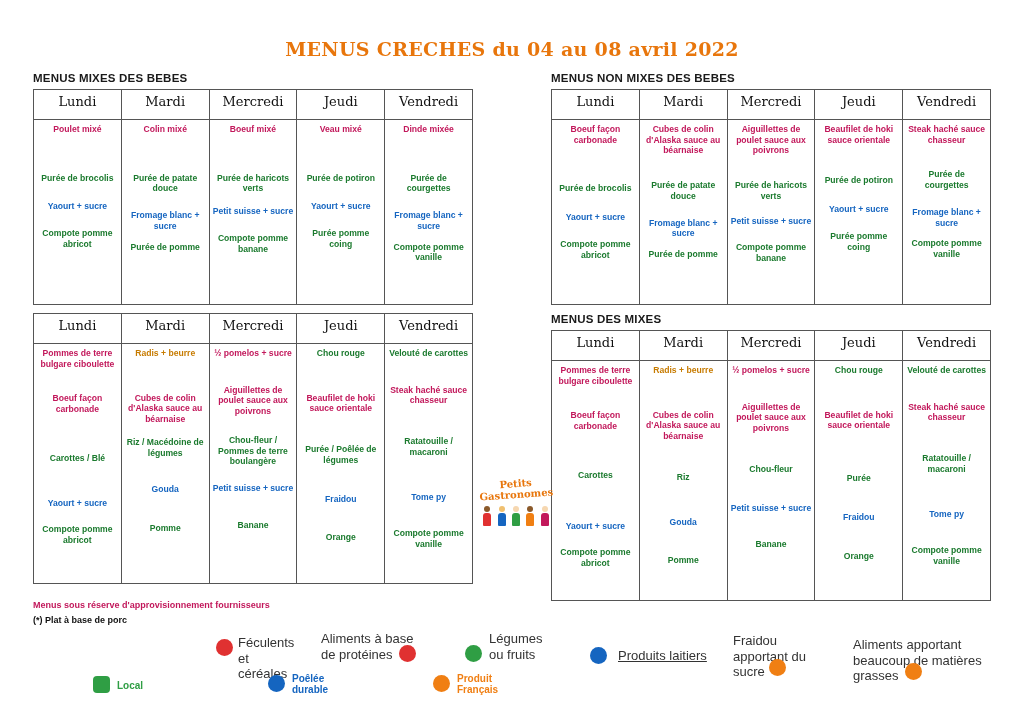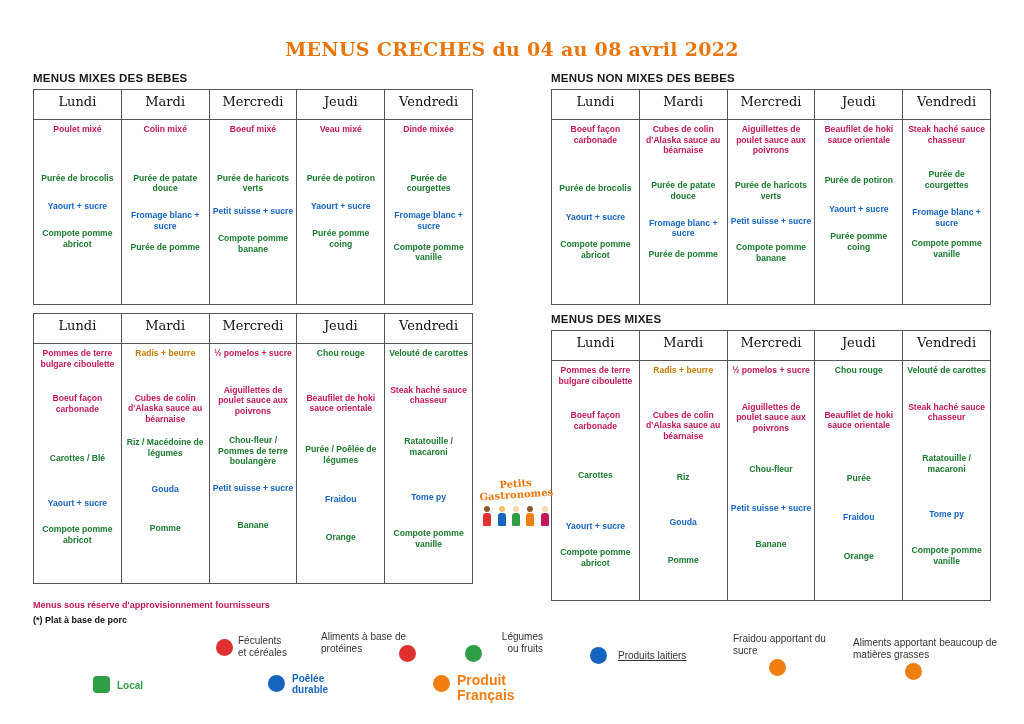--- a/index.html
+++ b/index.html
@@ -60,21 +60,21 @@
   .legend{position:absolute;left:33px;top:600px;width:960px;}
   .legend-note{
     font-size:9px;font-weight:bold;color:#c2185b;
   }
   .legend-note2{
     font-size:9px;font-weight:bold;color:#111;margin-top:5px;
   }
   .legend-items{position:relative;height:80px;}
   .leg{
     position:absolute;
-    font-size:10px;
+    font-size:13px;
     color:#333;
     line-height:1.2;
   }
   .leg .blob{
     display:block;width:17px;height:17px;border-radius:50%;
     position:absolute;
   }
   .leg .txt{display:block;}
 
   .logo{
@@ -314,21 +314,21 @@
       <div class="leg" style="left:155px;top:10px;width:100px;">
         <span class="blob" style="left:28px;top:4px;background:#e03131;"></span>
         <span class="txt" style="margin-left:50px;">Féculents et céréales</span>
       </div>
 
       <div class="leg" style="left:288px;top:6px;width:110px;">
         <span class="blob" style="left:78px;top:14px;background:#e03131;"></span>
         <span class="txt">Aliments à base de protéines</span>
       </div>
 
-      <div class="leg" style="left:420px;top:6px;width:90px;text-align:right;">
+      <div class="leg" style="left:420px;top:6px;width:90px;">
         <span class="blob" style="left:12px;top:14px;background:#2f9e44;"></span>
         <span class="txt" style="margin-left:36px;">Légumes ou fruits</span>
       </div>
 
       <div class="leg" style="left:557px;top:22px;width:130px;">
         <span class="blob" style="left:0px;top:0px;background:#1565c0;"></span>
         <span class="txt" style="margin-left:28px;line-height:17px;text-decoration:underline;">Produits laitiers</span>
       </div>
 
       <div class="leg" style="left:700px;top:8px;width:96px;">
@@ -344,21 +344,21 @@
       <div class="leg" style="left:60px;top:52px;width:80px;font-size:10px;color:#2f9e44;font-weight:bold;">
         <span class="blob" style="left:0px;top:-1px;background:#2f9e44;border-radius:4px;"></span>
         <span class="txt" style="margin-left:24px;line-height:17px;">Local</span>
       </div>
 
       <div class="leg" style="left:235px;top:48px;width:90px;font-size:10px;color:#1565c0;font-weight:bold;">
         <span class="blob" style="left:0px;top:2px;background:#1565c0;"></span>
         <span class="txt" style="margin-left:24px;line-height:1.1;">Poêlée durable</span>
       </div>
 
-      <div class="leg" style="left:400px;top:48px;width:90px;font-size:14px;color:#f07f13;font-weight:bold;">
+      <div class="leg" style="left:400px;top:48px;width:90px;font-size:10px;color:#f07f13;font-weight:bold;">
         <span class="blob" style="left:0px;top:2px;background:#f07f13;"></span>
         <span class="txt" style="margin-left:24px;line-height:1.1;">Produit Français</span>
       </div>
 
     </div>
   </div>
 
 </div>
 
 </body></html>

